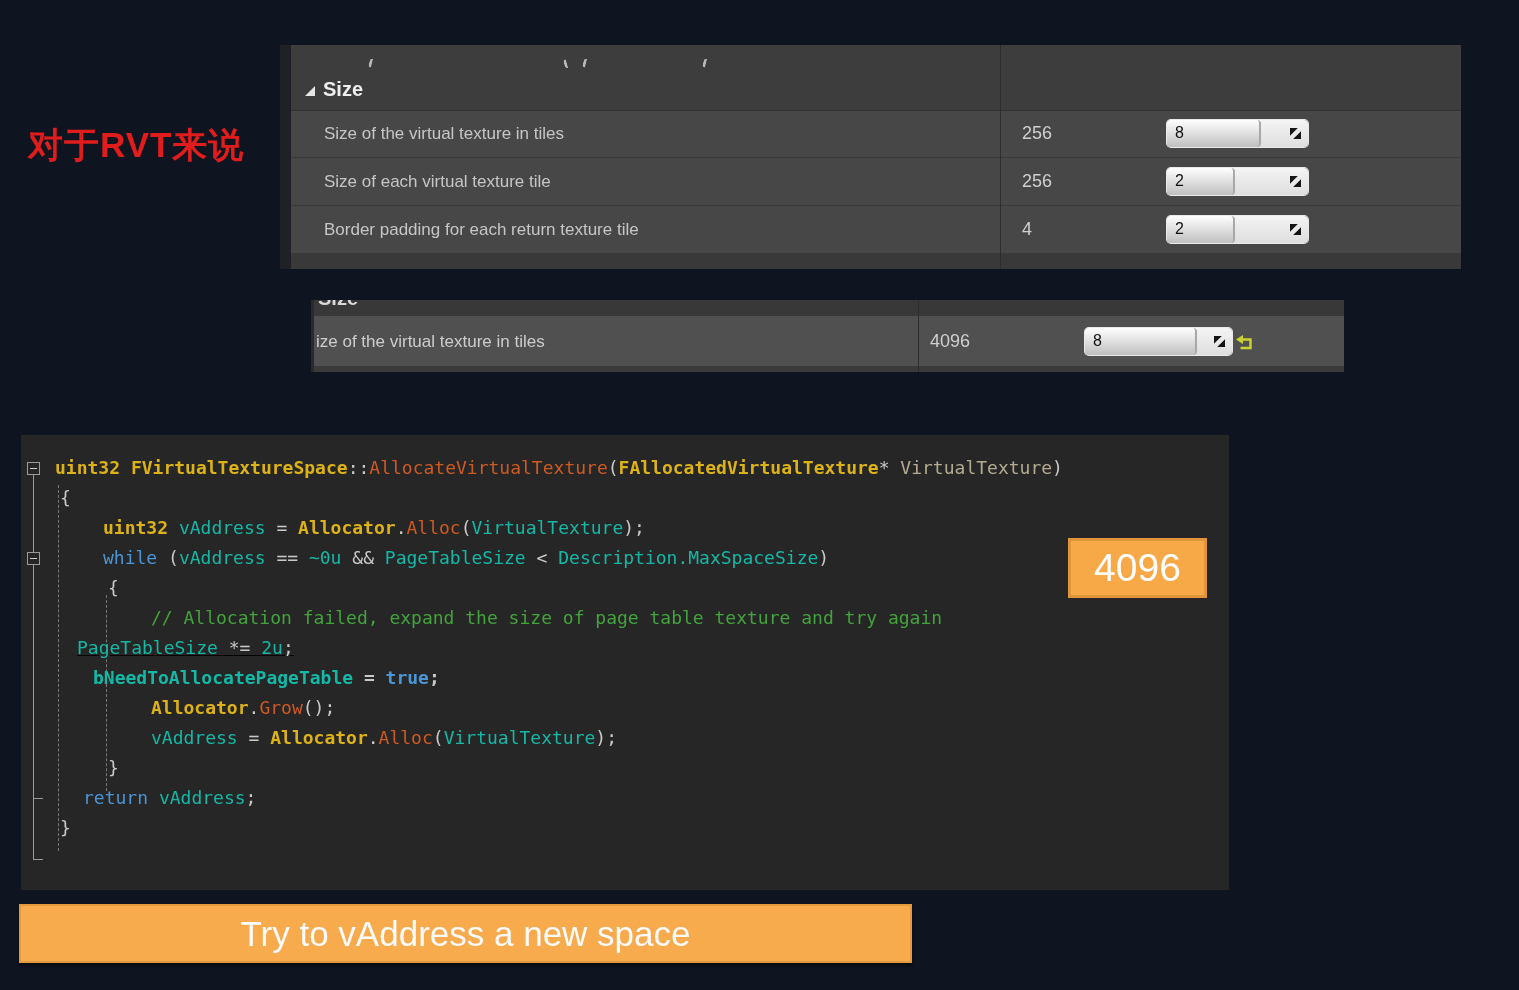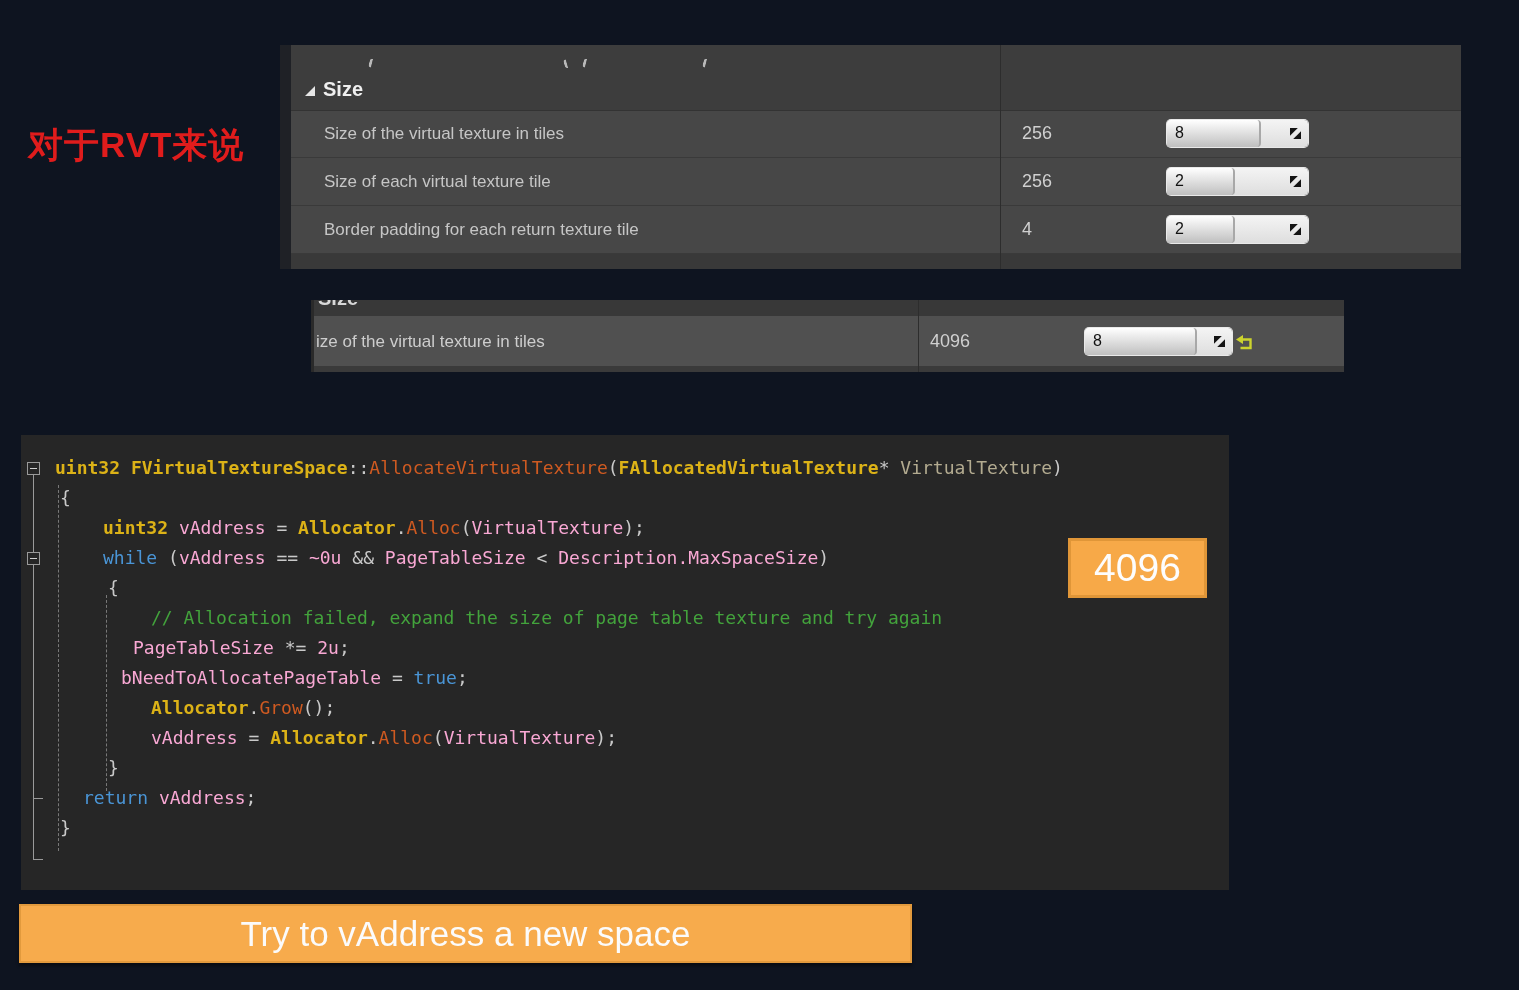--- a/index.html
+++ b/index.html
@@ -54,21 +54,21 @@
   .spin-icon{position:absolute;right:7px;top:8px;line-height:0;}
 
   
   .codeblock{position:absolute;left:21px;top:400px;width:1208px;height:455px;background:#262626;margin-top:35px;}
   .code-lines{position:absolute;left:0;top:18px;right:0;}
   .code-line{height:30px;line-height:30px;white-space:pre;
              font-family:"DejaVu Sans Mono",monospace;font-size:18px;}
   .tk-type{color:#dcb217;font-weight:700;}
   .tk-mth{color:#cf5a21;}
   .tk-kw{color:#4a95d6;}
-  .tk-var{color:#f9a8d4;}
+  .tk-var{color:#14b8a6;}
   .tk-prm{color:#b3ab90;}
   .tk-cmt{color:#43a33c;}
   .tk-pln{color:#c9c9c9;}
   .fold{position:absolute;left:6px;width:13px;height:13px;border:1px solid #9a9a9a;
         background:#262626;box-sizing:border-box;cursor:pointer;z-index:3;}
   .fold::after{content:"";position:absolute;left:2px;right:2px;top:5px;height:1px;background:#cfcfcf;}
   .fold-1{top:27px;}
   .fold-2{top:117px;}
   .bracket{position:absolute;left:12px;width:9px;border-left:1px solid #9a9a9a;
            border-bottom:1px solid #9a9a9a;}
@@ -183,22 +183,22 @@
     <div class="guide g2"></div>
     <div class="fold fold-1"></div>
     <div class="fold fold-2"></div>
     <div class="code-lines">
         <div class="code-line" style="padding-left: 34px;"><span class="tk-type">uint32</span><span class="tk-pln"> </span><span class="tk-type">FVirtualTextureSpace</span><span class="tk-pln">::</span><span class="tk-mth">AllocateVirtualTexture</span><span class="tk-pln">(</span><span class="tk-type">FAllocatedVirtualTexture</span><span class="tk-pln">* </span><span class="tk-prm">VirtualTexture</span><span class="tk-pln">)</span></div>
         <div class="code-line" style="padding-left: 39px;"><span class="tk-pln">{</span></div>
         <div class="code-line" style="padding-left: 82px;"><span class="tk-type">uint32</span><span class="tk-pln"> </span><span class="tk-var">vAddress</span><span class="tk-pln"> = </span><span class="tk-type">Allocator</span><span class="tk-pln">.</span><span class="tk-mth">Alloc</span><span class="tk-pln">(</span><span class="tk-var">VirtualTexture</span><span class="tk-pln">);</span></div>
         <div class="code-line" style="padding-left: 82px;"><span class="tk-kw">while</span><span class="tk-pln"> (</span><span class="tk-var">vAddress</span><span class="tk-pln"> == </span><span class="tk-var">~0u</span><span class="tk-pln"> &amp;&amp; </span><span class="tk-var">PageTableSize</span><span class="tk-pln"> &lt; </span><span class="tk-var">Description.MaxSpaceSize</span><span class="tk-pln">)</span></div>
         <div class="code-line" style="padding-left: 87px;"><span class="tk-pln">{</span></div>
         <div class="code-line" style="padding-left: 130px;"><span class="tk-cmt">// Allocation failed, expand the size of page table texture and try again</span></div>
-        <div class="code-line" style="padding-left: 112px;"><span class="tk-var">PageTableSize</span><span class="tk-pln"> *= </span><span class="tk-var">2u</span><span class="tk-pln">;</span></div>
-        <div class="code-line" style="padding-left: 100px;"><span class="tk-var">bNeedToAllocatePageTable</span><span class="tk-pln"> = </span><span class="tk-kw">true</span><span class="tk-pln">;</span></div>
+        <div class="code-line" style="padding-left: 56px; text-decoration: underline;"><span class="tk-var">PageTableSize</span><span class="tk-pln"> *= </span><span class="tk-var">2u</span><span class="tk-pln">;</span></div>
+        <div class="code-line" style="padding-left: 72px; font-weight: bold;"><span class="tk-var">bNeedToAllocatePageTable</span><span class="tk-pln"> = </span><span class="tk-kw">true</span><span class="tk-pln">;</span></div>
         <div class="code-line" style="padding-left: 130px;"><span class="tk-type">Allocator</span><span class="tk-pln">.</span><span class="tk-mth">Grow</span><span class="tk-pln">();</span></div>
         <div class="code-line" style="padding-left: 130px;"><span class="tk-var">vAddress</span><span class="tk-pln"> = </span><span class="tk-type">Allocator</span><span class="tk-pln">.</span><span class="tk-mth">Alloc</span><span class="tk-pln">(</span><span class="tk-var">VirtualTexture</span><span class="tk-pln">);</span></div>
         <div class="code-line" style="padding-left: 87px;"><span class="tk-pln">}</span></div>
         <div class="code-line" style="padding-left: 62px;"><span class="tk-kw">return</span><span class="tk-pln"> </span><span class="tk-var">vAddress</span><span class="tk-pln">;</span></div>
         <div class="code-line" style="padding-left: 39px;"><span class="tk-pln">}</span></div>
       </div>
   </section>
 
   <div class="callout c4096">
     <span>4096</span>

